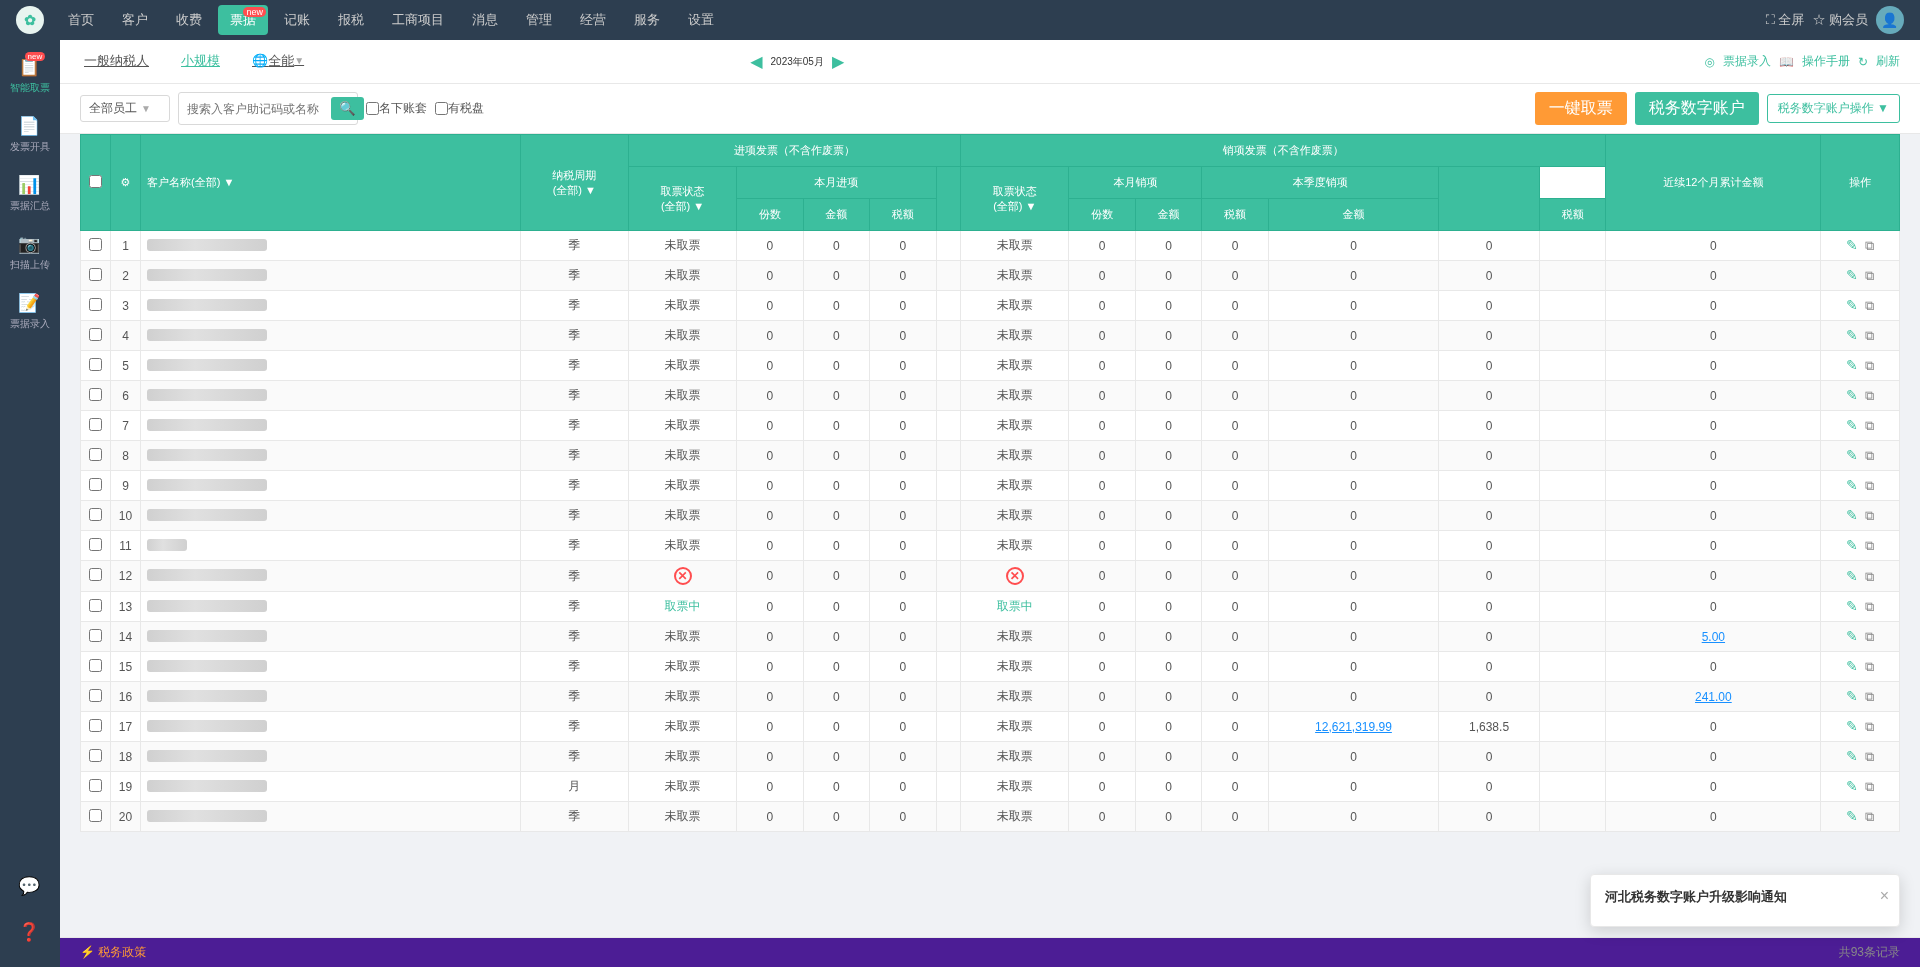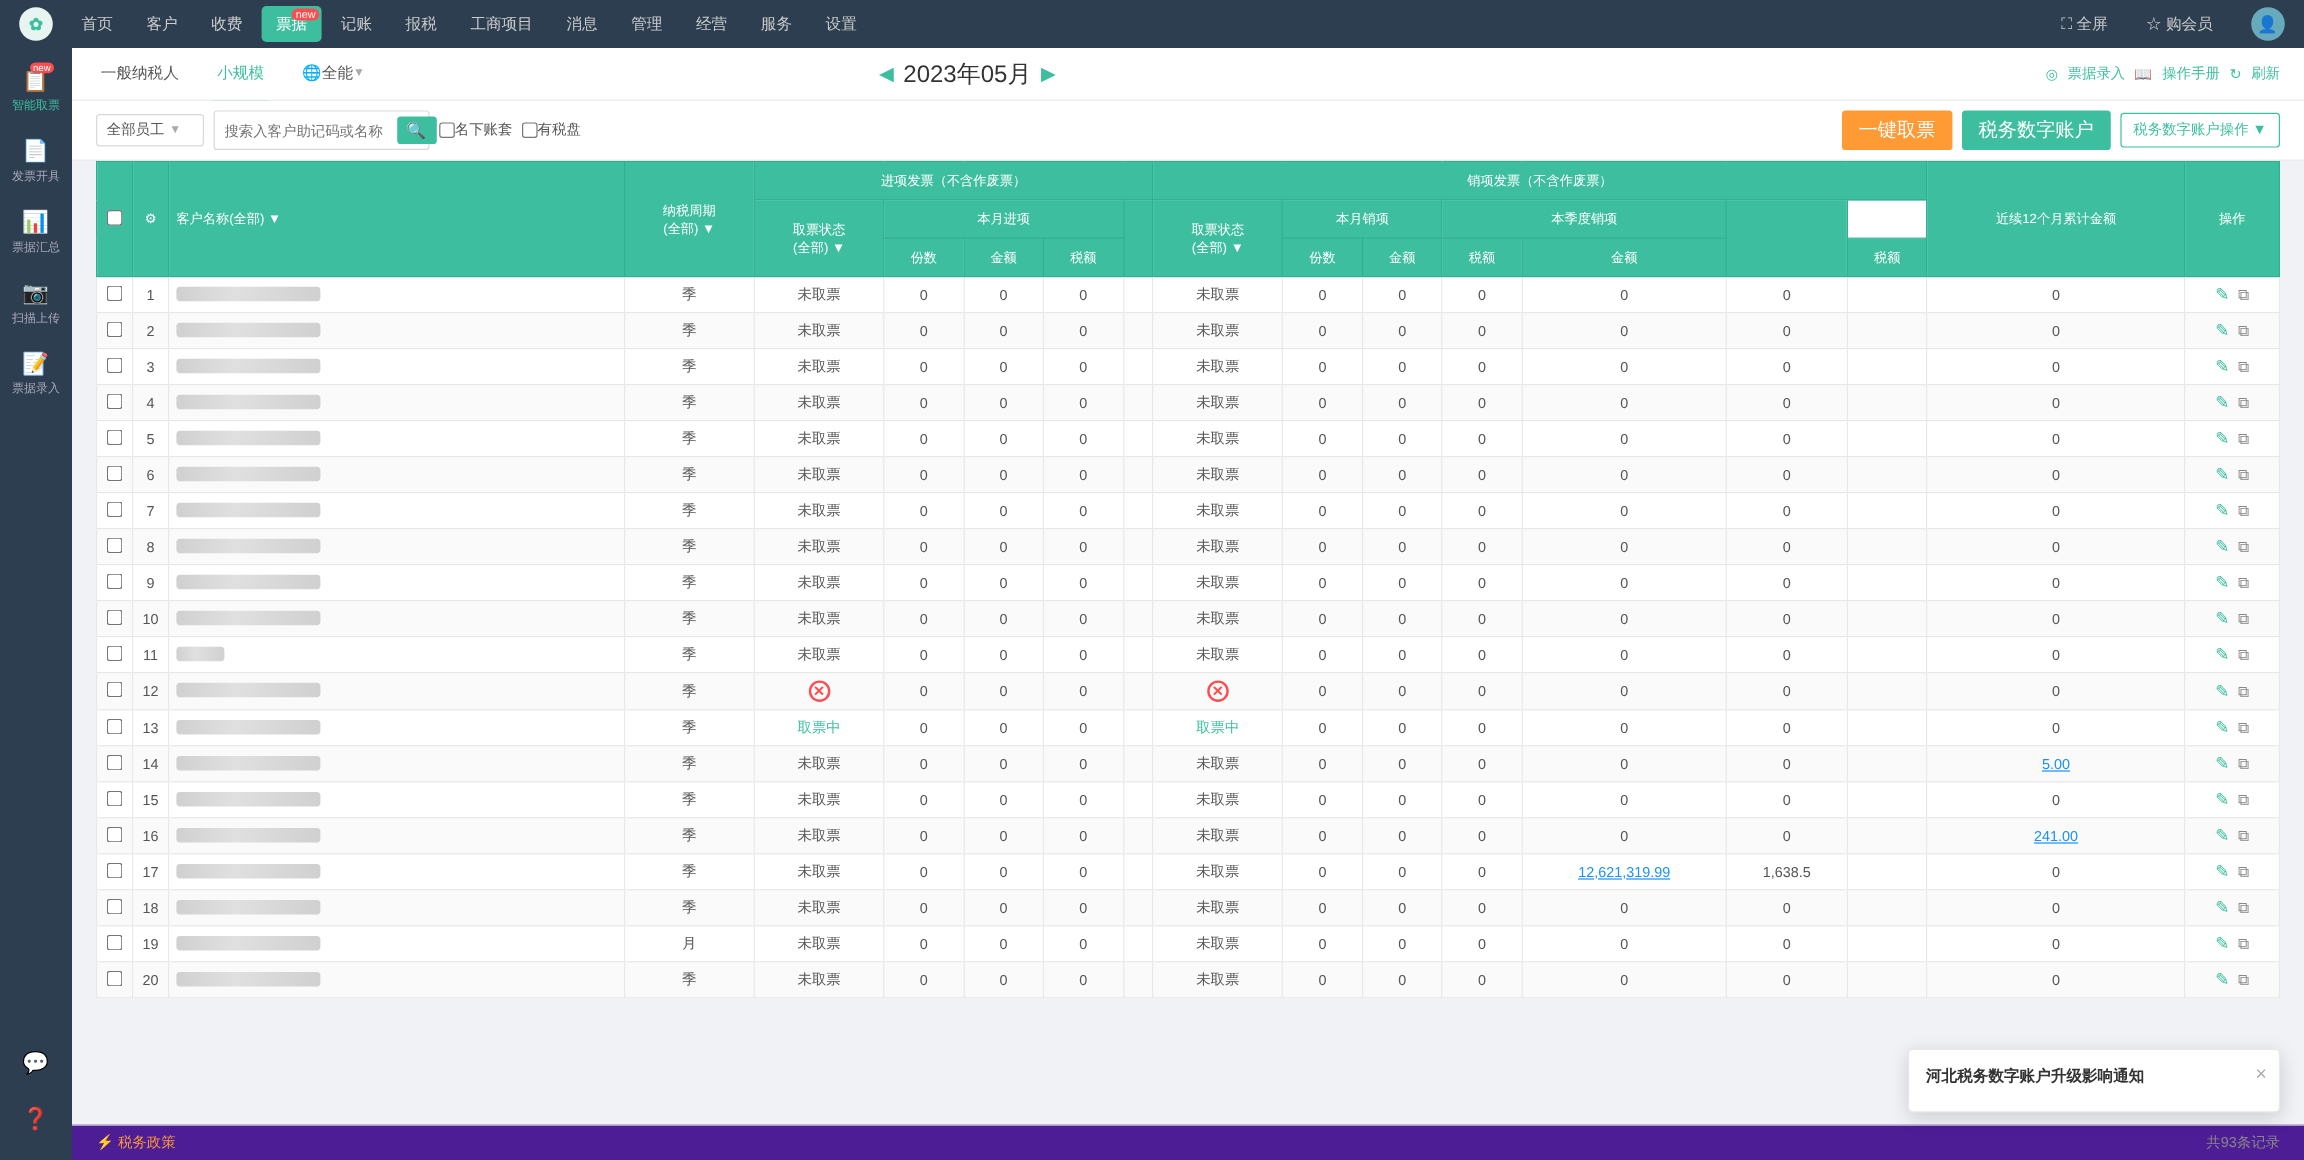--- a/index.html
+++ b/index.html
@@ -5,47 +5,47 @@
     * { box-sizing: border-box; margin: 0; padding: 0; }
     body { font-family: "Microsoft YaHei", Arial, sans-serif; font-size: 12px; background: #f5f5f5; color: #333; width: 1920px; min-height: 967px; overflow-x: hidden; }
 
     
     .top-nav { background: #2d3e50; height: 40px; display: flex; align-items: center; padding: 0 16px; gap: 4px; }
     .top-nav .logo { width: 28px; height: 28px; background: #e8f4f0; border-radius: 50%; display: flex; align-items: center; justify-content: center; margin-right: 8px; }
     .top-nav .logo span { color: #3dbf9f; font-size: 14px; font-weight: bold; }
     .nav-item { color: #ccc; padding: 6px 12px; cursor: pointer; font-size: 13px; border-radius: 3px; white-space: nowrap; }
     .nav-item.active { background: #3dbf9f; color: #fff; border-radius: 4px; position: relative; }
     .nav-badge { position: absolute; top: 2px; right: 2px; background: #ff4d4f; color: white; font-size: 9px; padding: 0 3px; border-radius: 6px; }
-    .nav-right { margin-left: auto; display: flex; align-items: center; gap: 32px; color: #ccc; font-size: 13px; }
+    .nav-right { margin-left: auto; display: flex; align-items: center; gap: 8px; color: #ccc; font-size: 13px; }
     .nav-right span { cursor: pointer; }
     .avatar { width: 28px; height: 28px; background: #6ab; border-radius: 50%; display: flex; align-items: center; justify-content: center; color: white; font-size: 14px; }
 
     
     .layout { display: flex; height: calc(967px - 40px); }
     .sidebar { width: 60px; background: #2d3e50; display: flex; flex-direction: column; align-items: center; padding-top: 8px; gap: 4px; }
     .sidebar-item { display: flex; flex-direction: column; align-items: center; color: #8fa; font-size: 10px; padding: 8px 4px; cursor: pointer; width: 56px; border-radius: 4px; gap: 3px; color: #aab; }
     .sidebar-item.active { color: #3dbf9f; }
     .sidebar-item .icon { font-size: 18px; }
     .sidebar-item .new-badge { background: #ff4d4f; color: #fff; font-size: 8px; padding: 0 3px; border-radius: 6px; position: absolute; top: -4px; right: -4px; }
     .sidebar-icon-wrap { position: relative; }
 
     
     .main { flex: 1; display: flex; flex-direction: column; background: #f0f2f5; overflow: hidden; }
 
     
     .sub-nav { background: #fff; padding: 0 20px; display: flex; align-items: center; border-bottom: 1px solid #e8e8e8; height: 44px; gap: 24px; }
-    .sub-tab { color: #555; padding: 0 4px; height: 48px; display: flex; align-items: center; cursor: pointer; font-size: 13px; border-bottom: 2px solid transparent; }
+    .sub-tab { color: #555; padding: 0 4px; height: 48px; display: flex; align-items: center; cursor: pointer; font-size: 13px; border-bottom: 2px solid transparent; text-decoration: underline; }
     .sub-tab.active { color: #3dbf9f; border-bottom: 2px solid #3dbf9f; font-weight: 500; }
     .sub-nav-right { margin-left: auto; display: flex; align-items: center; gap: 8px; color: #888; font-size: 12px; }
     .sub-nav-right span { cursor: pointer; color: #3dbf9f; }
 
     
     .month-nav { display: flex; align-items: center; gap: 8px; margin: 0 auto; }
     .month-arrow { color: #3dbf9f; cursor: pointer; font-size: 16px; }
-    .month-text { color: #333; font-size: 20px; font-weight: 500; }
+    .month-text { color: #333; font-size: 10px; font-weight: 500; }
 
     
     .toolbar { background: #fff; padding: 8px 20px; display: flex; align-items: center; gap: 8px; border-bottom: 1px solid #e8e8e8; }
     .toolbar-select { border: 1px solid #d9d9d9; border-radius: 3px; padding: 4px 8px; font-size: 12px; display: flex; align-items: center; gap: 4px; cursor: pointer; color: #555; background: #fff; min-width: 90px; }
     .toolbar-select .arrow { color: #aaa; font-size: 10px; }
     .search-input { border: 1px solid #d9d9d9; border-radius: 3px; padding: 4px 8px; font-size: 12px; width: 180px; color: #bbb; display: flex; align-items: center; gap: 4px; }
     .search-input input { border: none; outline: none; font-size: 12px; color: #999; width: 140px; }
     .search-btn { background: #3dbf9f; border: none; border-radius: 3px; padding: 4px 8px; cursor: pointer; color: white; }
     .checkbox-label { display: flex; align-items: center; gap: 0; font-size: 12px; color: #555; cursor: pointer; }
     .toolbar-right { margin-left: auto; display: flex; align-items: center; gap: 8px; }

